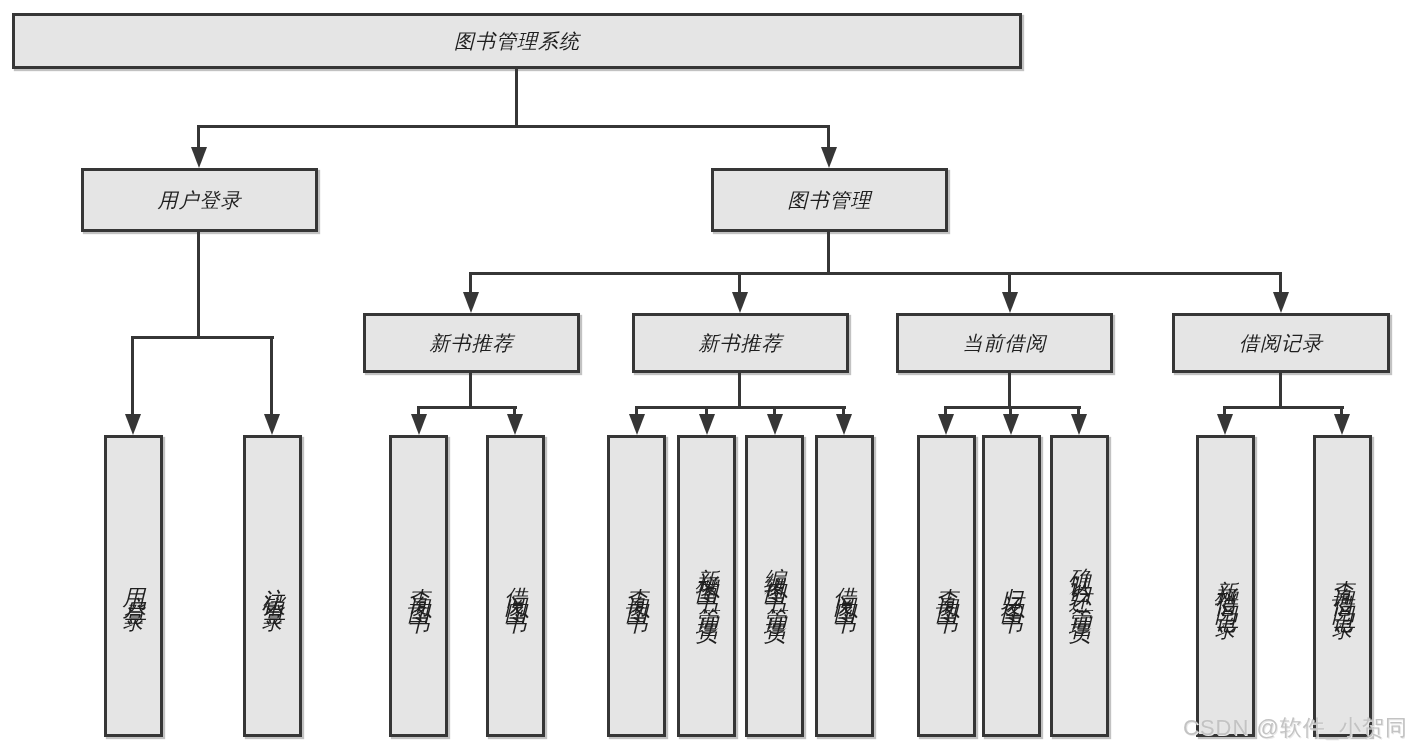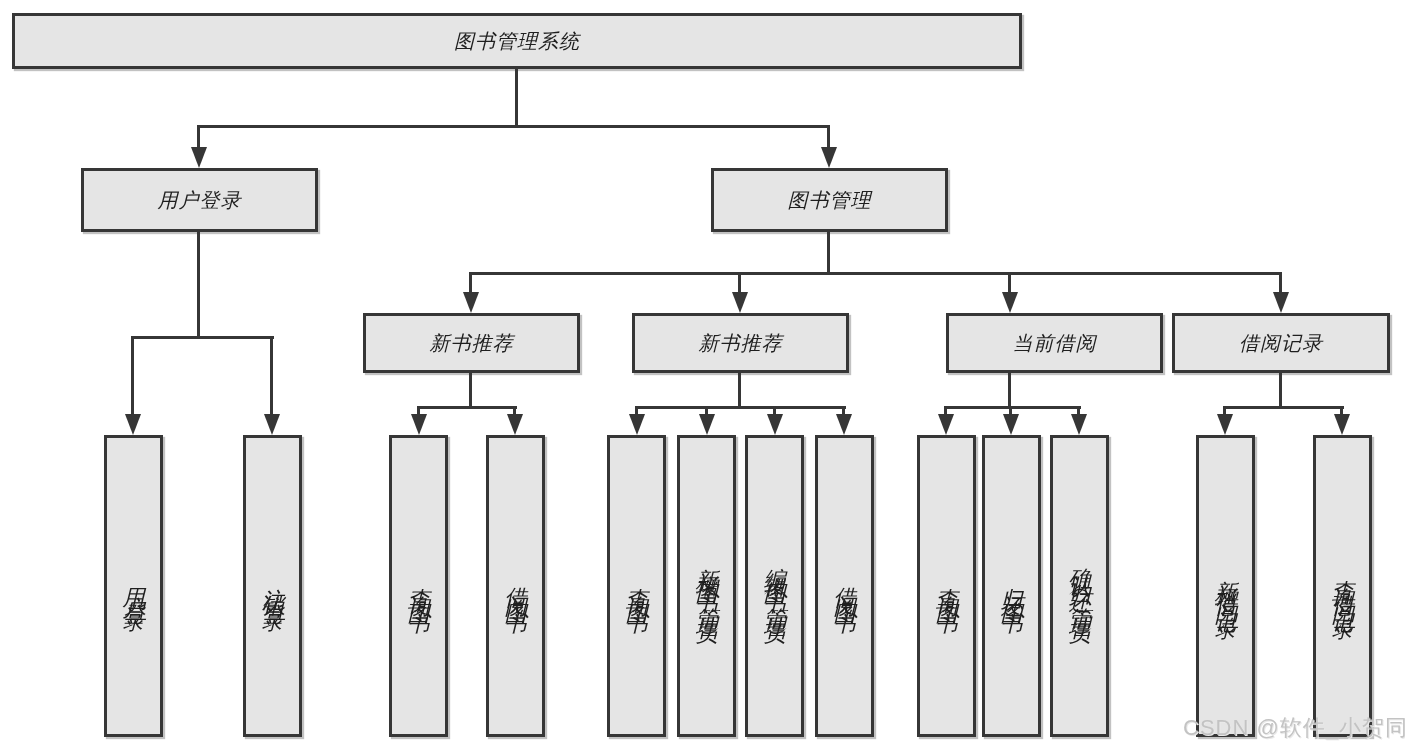--- a/index.html
+++ b/index.html
@@ -19,21 +19,21 @@
     box-shadow:2px 2px 1px rgba(120,120,120,.45);
     font-size:20px;letter-spacing:1px;white-space:nowrap;font-style:italic;
   }
   #root{left:12px;top:13px;width:1010px;height:56px;}
   .l2{top:168px;width:237px;height:64px;}
   #n-user-login{left:81px;}
   #n-book-mgmt{left:711px;}
   .l3{top:313px;width:217px;height:60px;}
   #n-newbook{left:363px;}
   #n-borrow{left:632px;}
-  #n-current{left:946px;}
+  #n-current{left:896px;}
   #n-records{left:1172px;width:218px;}
   .leaf{top:435px;width:59px;height:302px;border-width:3px;}
   .leaf .vtxt{
     writing-mode:vertical-rl;text-orientation:mixed;
     font-size:22px;letter-spacing:8px;line-height:1;
   }
   #lf1{left:104px;}  #lf2{left:243px;}
   #lf3{left:389px;}  #lf4{left:486px;}
   #lf5{left:607px;}  #lf6{left:677px;}  #lf7{left:745px;}  #lf8{left:815px;}
   #lf9{left:917px;}  #lf10{left:982px;} #lf11{left:1050px;}

